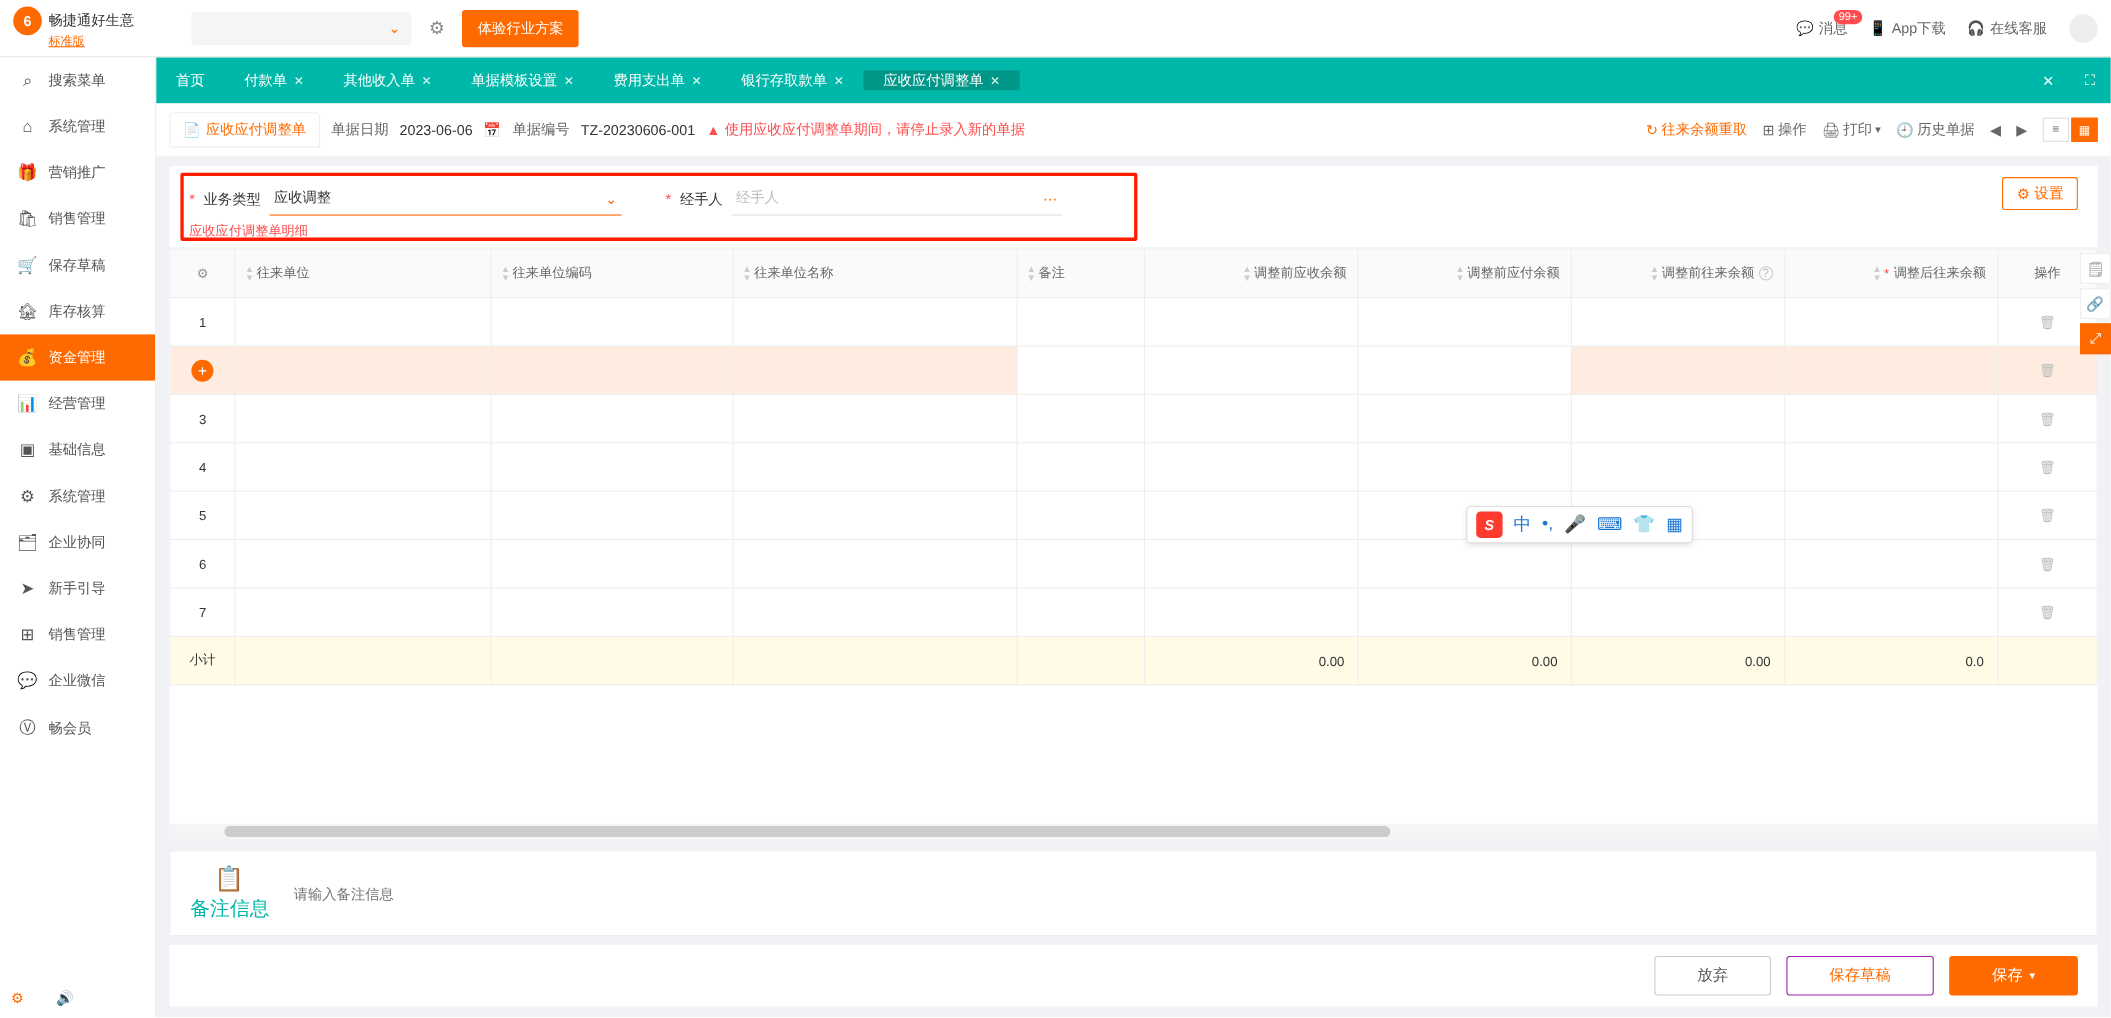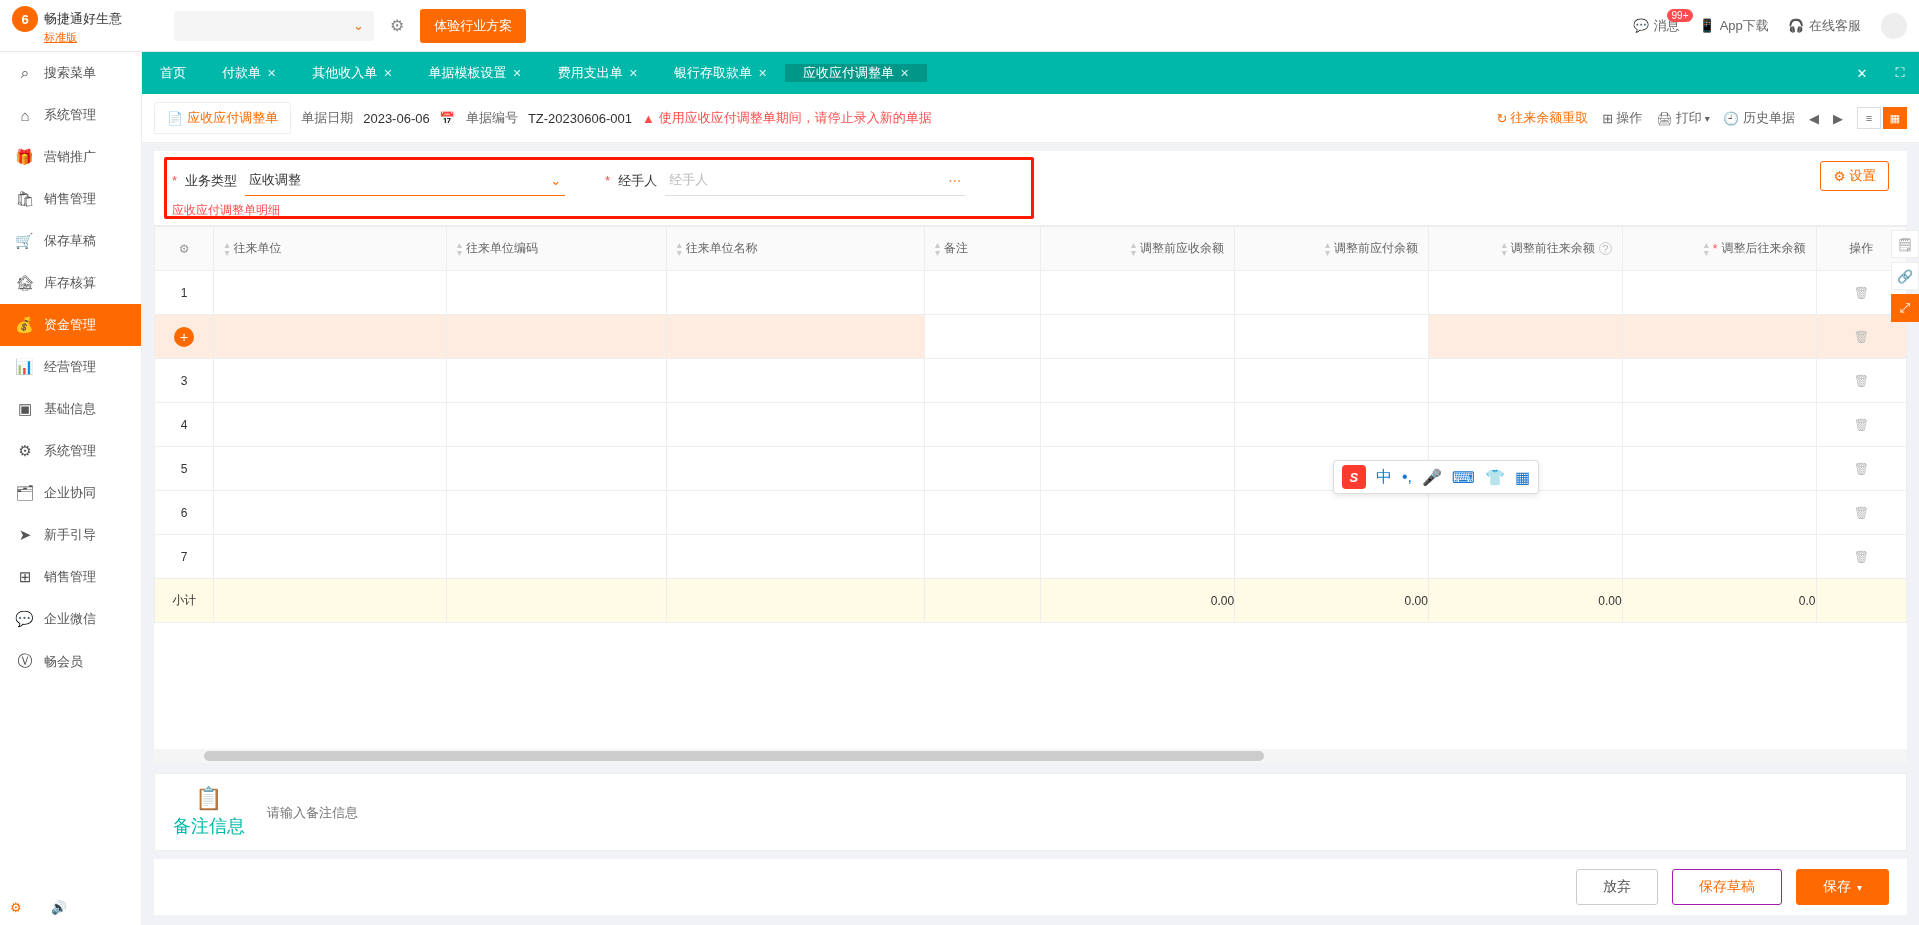--- a/index.html
+++ b/index.html
@@ -78,37 +78,37 @@
 .col-code { width: 170px; }
 .col-name { width: 200px; }
 .col-remark { width: 90px; }
 .col-num { width: 150px; }
 .col-op { width: 70px; text-align: center; }
 tr.hl td { background: #fdecdf; }
 tr.hl td.white-cell { background: #fff; }
 .add-btn { width: 20px; height: 20px; background: #ff6a00; color: #fff; border-radius: 50%; display: inline-flex; align-items: center; justify-content: center; font-size: 14px; }
 .del-ic { color: #bbb; cursor: pointer; }
 tr.subtotal td { background: #fffbe6; }
-.num-cell { text-align: right; padding-right: 0; }
+.num-cell { text-align: right; padding-right: 12px; }
 .help-ic { color: #bbb; font-size: 11px; border: 1px solid #ccc; border-radius: 50%; width: 13px; height: 13px; display: inline-flex; align-items: center; justify-content: center; }
 
 
 .scroll-hint { height: 14px; background: #f5f5f5; margin: 0 12px; position: relative; }
 .scroll-thumb { position: absolute; left: 50px; width: 1060px; height: 10px; background: #ccc; border-radius: 5px; top: 2px; }
 
 
 .remark-box { background: #fff; margin: 10px 12px 0; padding: 12px 18px; display: flex; align-items: center; gap: 18px; border: 1px solid #eee; }
 .remark-icon { color: #00b8a9; text-align: center; }
 .remark-icon .ic { font-size: 22px; }
 .remark-icon .lbl { font-size: 18px; margin-top: 2px; }
 .remark-input { flex: 1; border: none; color: #bbb; font-size: 13px; padding: 8px 4px; }
 
 
 .footer { background: #fff; margin: 8px 12px 10px; padding: 10px 18px; display: flex; justify-content: flex-end; gap: 14px; }
-.btn { padding: 8px 26px; border-radius: 3px; cursor: pointer; font-size: 14px; }
+.btn { padding: 8px 38px; border-radius: 3px; cursor: pointer; font-size: 14px; }
 .btn-ghost { background: #fff; border: 1px solid #ccc; color: #555; }
 .btn-outline { background: #fff; border: 1px solid #a21caf; color: #ff6a00; }
 .btn-primary { background: #ff6a00; border: 1px solid #ff6a00; color: #fff; display: flex; align-items: center; gap: 6px; }
 
 
 .right-dock { position: absolute; right: 0; top: 230px; display: flex; flex-direction: column; gap: 4px; }
 .dock-btn { width: 28px; height: 28px; background: #fff; border: 1px solid #eee; display: flex; align-items: center; justify-content: center; color: #888; cursor: pointer; }
 .dock-btn.accent { background: #ff6a00; color: #fff; border-color: #ff6a00; }
 
 

